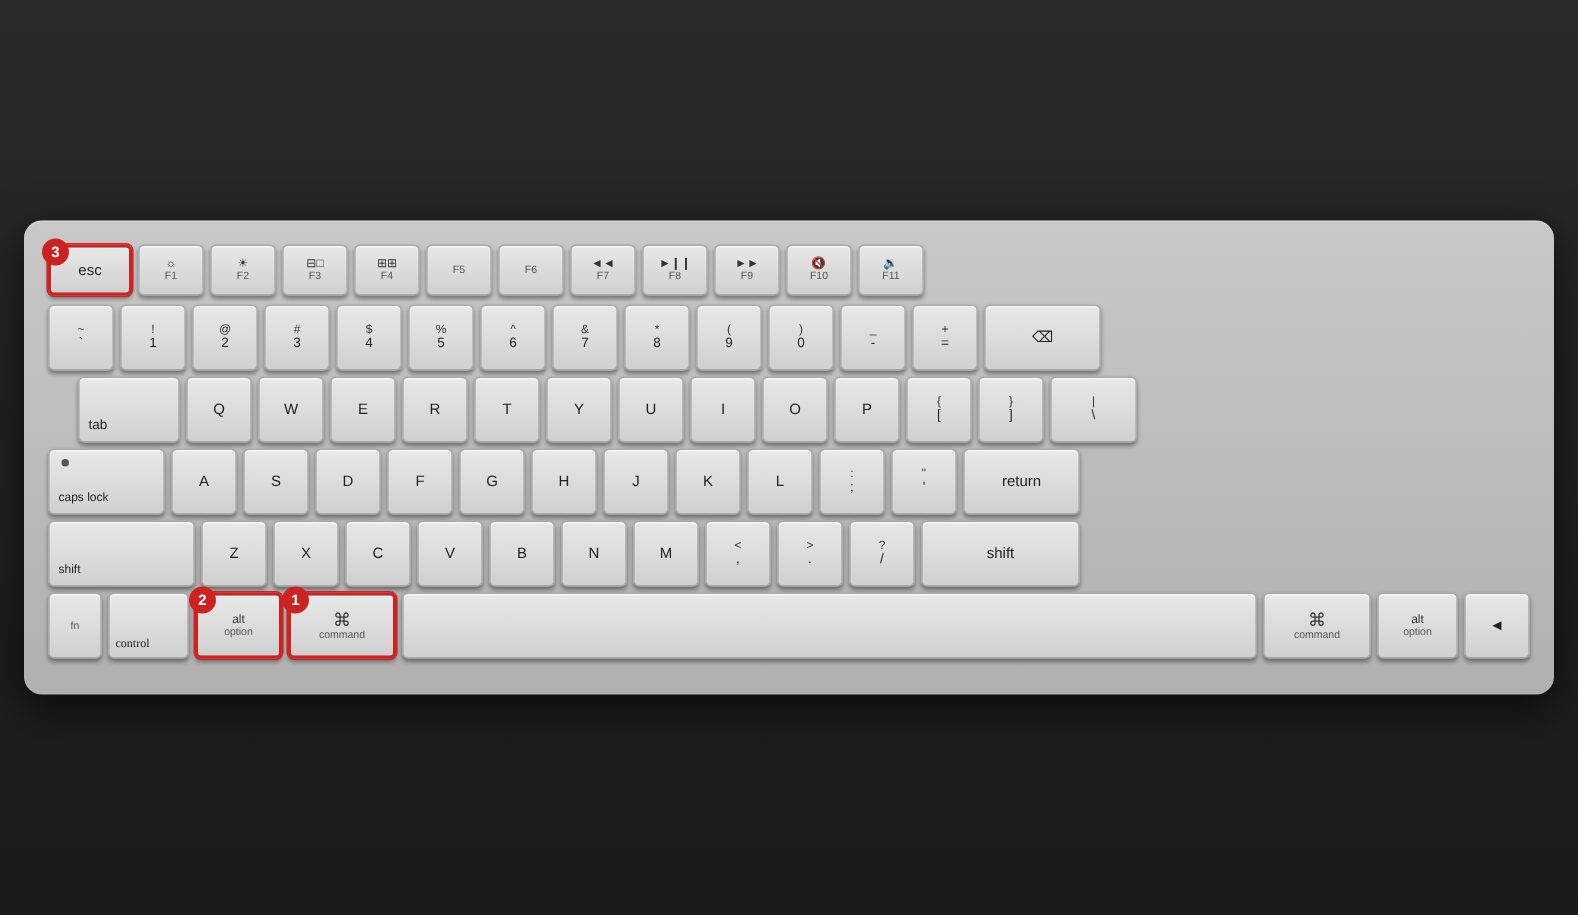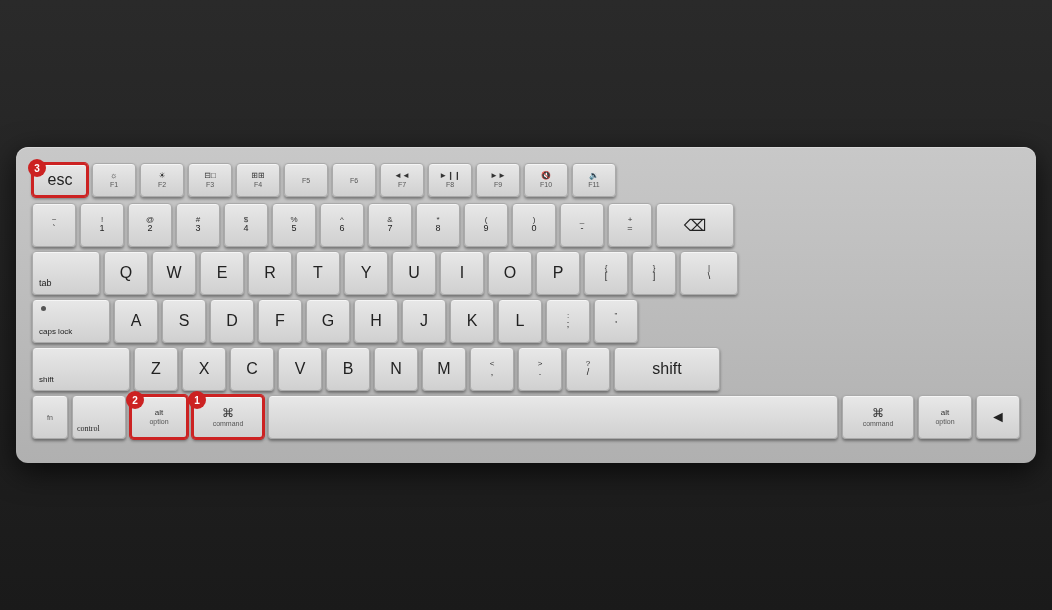--- a/index.html
+++ b/index.html
@@ -68,27 +68,27 @@
       font-size: 9px;
       line-height: 1.1;
       color: #222;
     }
     .key .small-label {
       font-size: 7px;
       color: #555;
       line-height: 1;
     }
     .key .key-main {
-      font-size: 16px;
+      font-size: 10px;
       font-weight: 400;
       color: #222;
     }
 
     .key-esc { min-width: 54px; }
-    .key-tab { min-width: 68px; align-items: flex-start; padding-left: 6px; justify-content: flex-end; padding-bottom: 5px; }
+    .key-tab { min-width: 68px; align-items: flex-start; padding-left: 6px; justify-content: flex-end; padding-bottom: 5px; margin-left: 20px; }
     .key-caps { min-width: 78px; align-items: flex-start; padding-left: 6px; justify-content: flex-end; padding-bottom: 5px; }
     .key-shift-l { min-width: 98px; align-items: flex-start; padding-left: 6px; justify-content: flex-end; padding-bottom: 5px; }
     .key-shift-r { min-width: 106px; }
     .key-backspace { min-width: 78px; }
     .key-backslash { min-width: 58px; }
     .key-enter { min-width: 78px; height: 44px; }
     .key-fn { min-width: 36px; font-size: 8px; }
     .key-control { min-width: 54px; font-size: 8px; align-items: flex-start; padding-left: 4px; justify-content: flex-end; padding-bottom: 4px; font-family: Liberation Serif, serif; }
     .key-option-l { min-width: 58px; font-size: 8px; }
     .key-command-l { min-width: 72px; font-size: 8px; }
@@ -330,20 +330,23 @@
           <span class="key-main">L</span>
         </div>
       <div class="key">
         <span class="top-label">:</span>
         <span class="bottom-label">;</span>
       </div>
       <div class="key">
         <span class="top-label">"</span>
         <span class="bottom-label">'</span>
       </div>
+      <div class="key key-enter">
+        <span class="key-main">return</span>
+      </div>
     </div>
 
     <div class="key-row">
       <div class="key key-shift-l">
         <span class="bottom-label" style="font-size:8px;">shift</span>
       </div>
       <div class="key">
           <span class="key-main">Z</span>
         </div>
       <div class="key">

